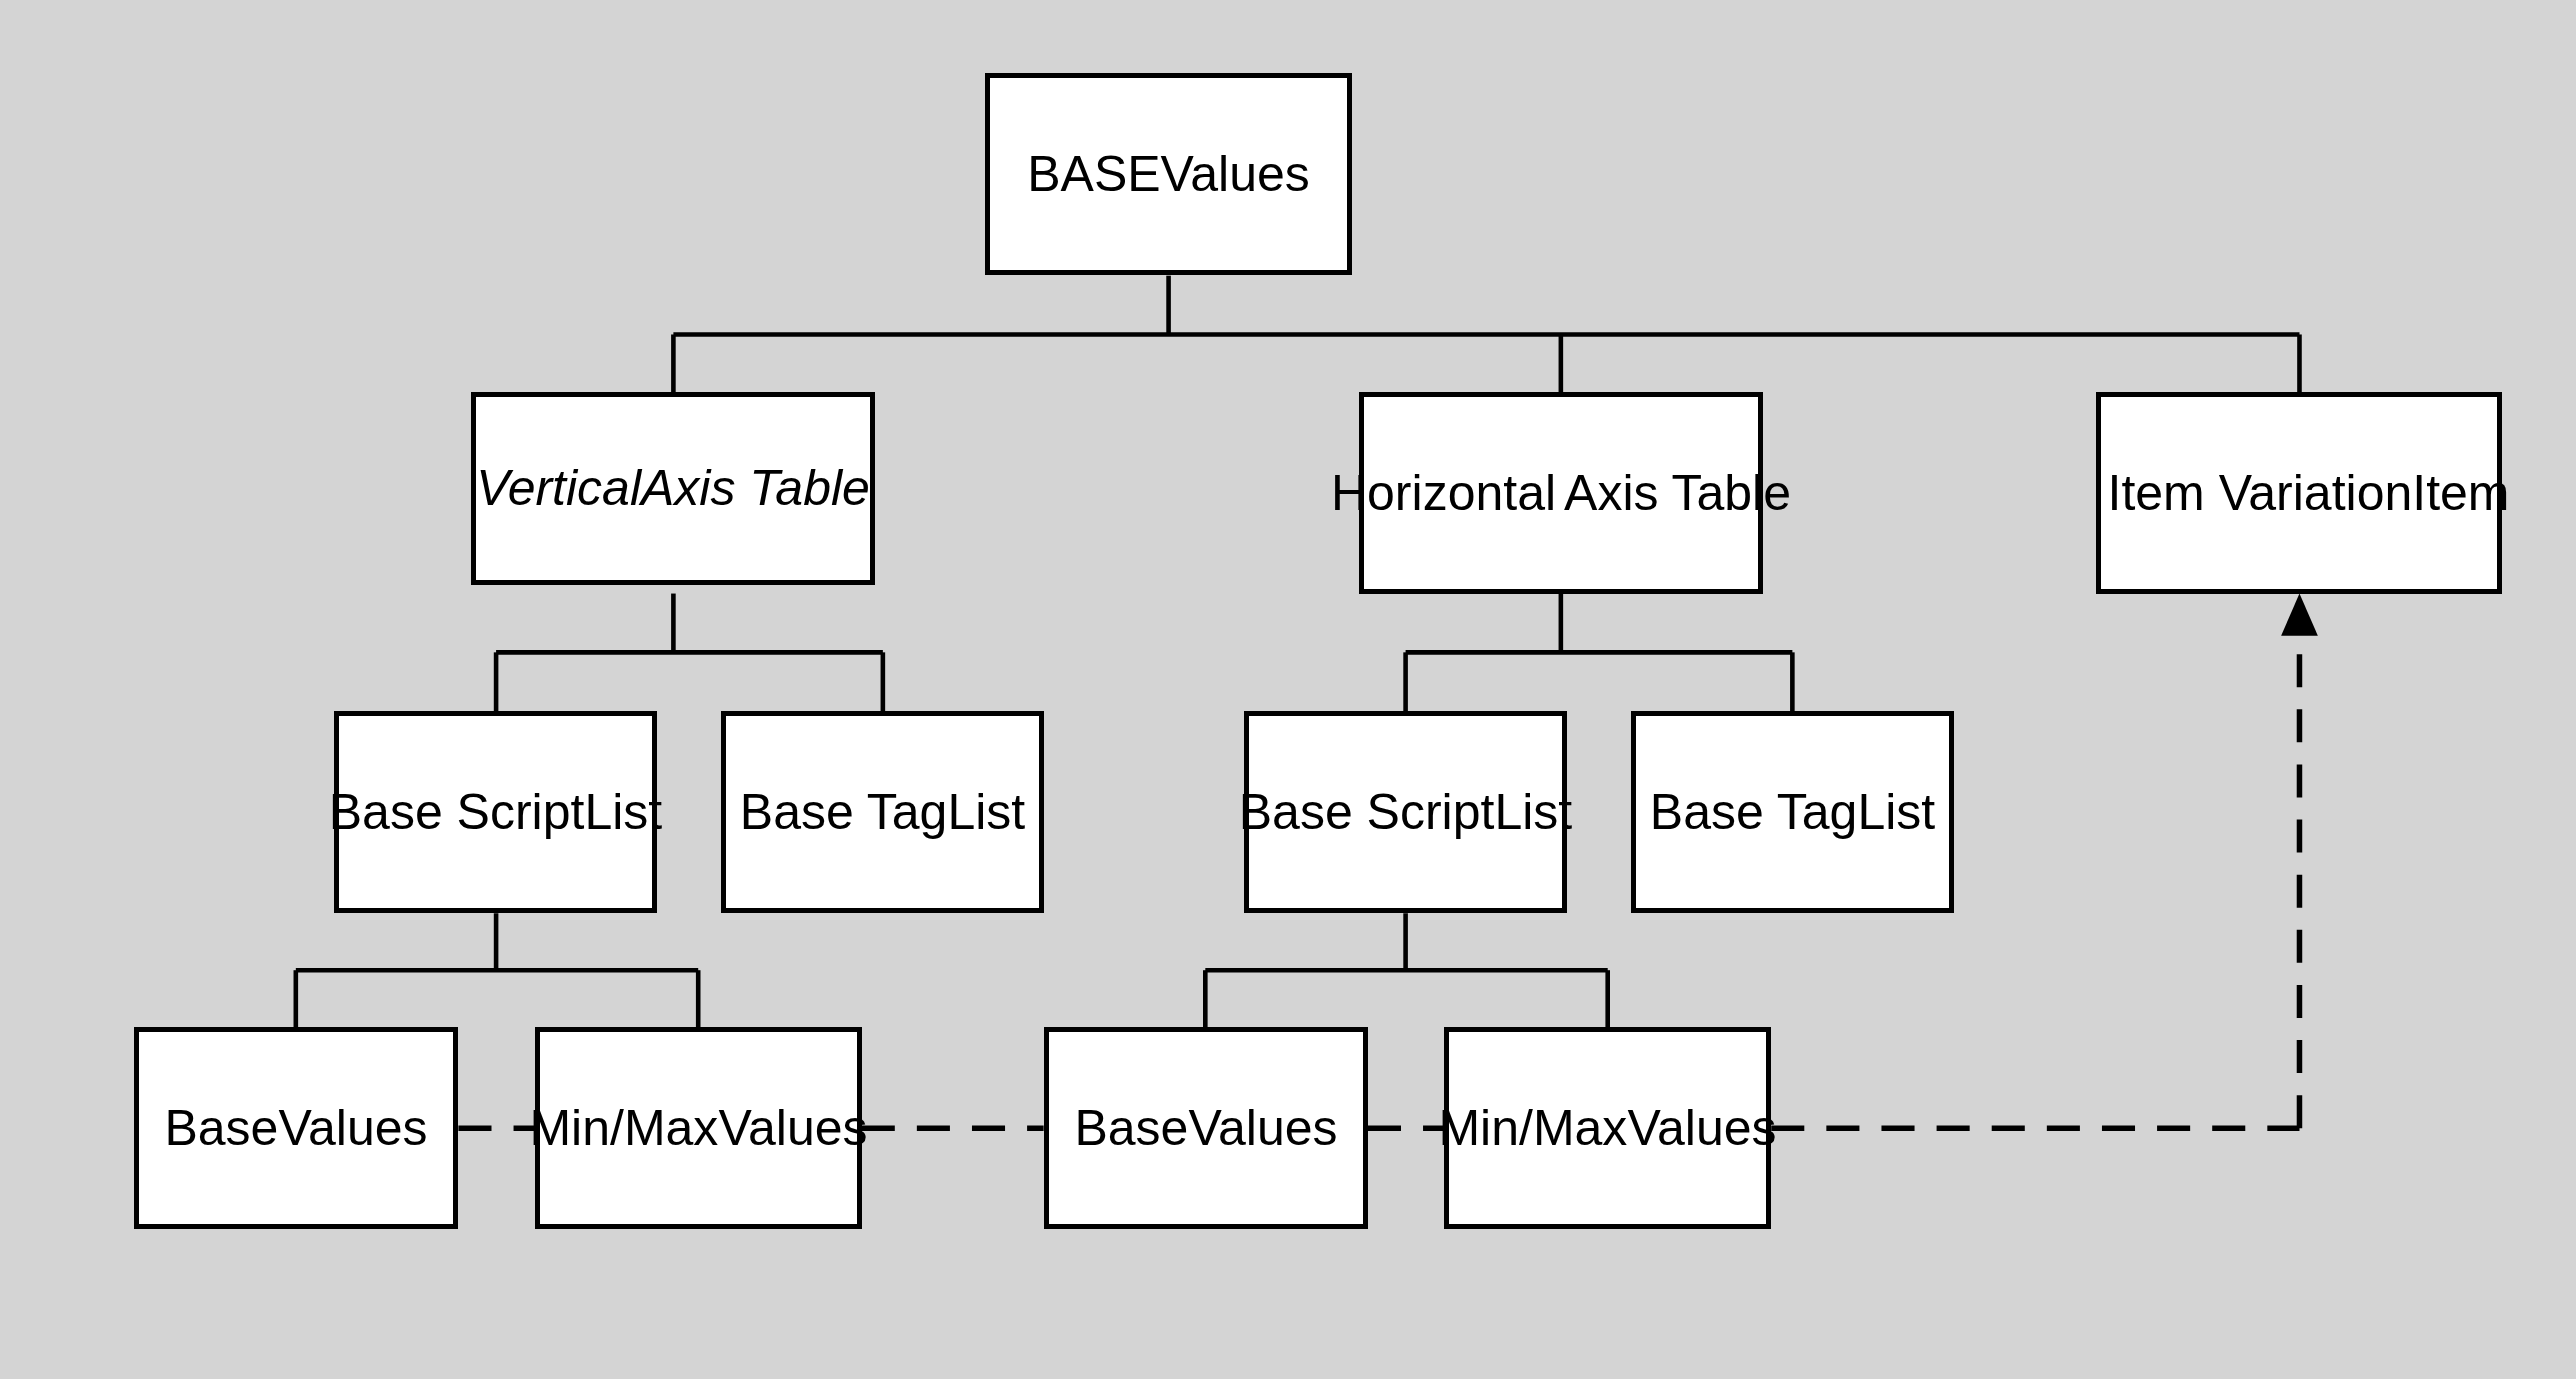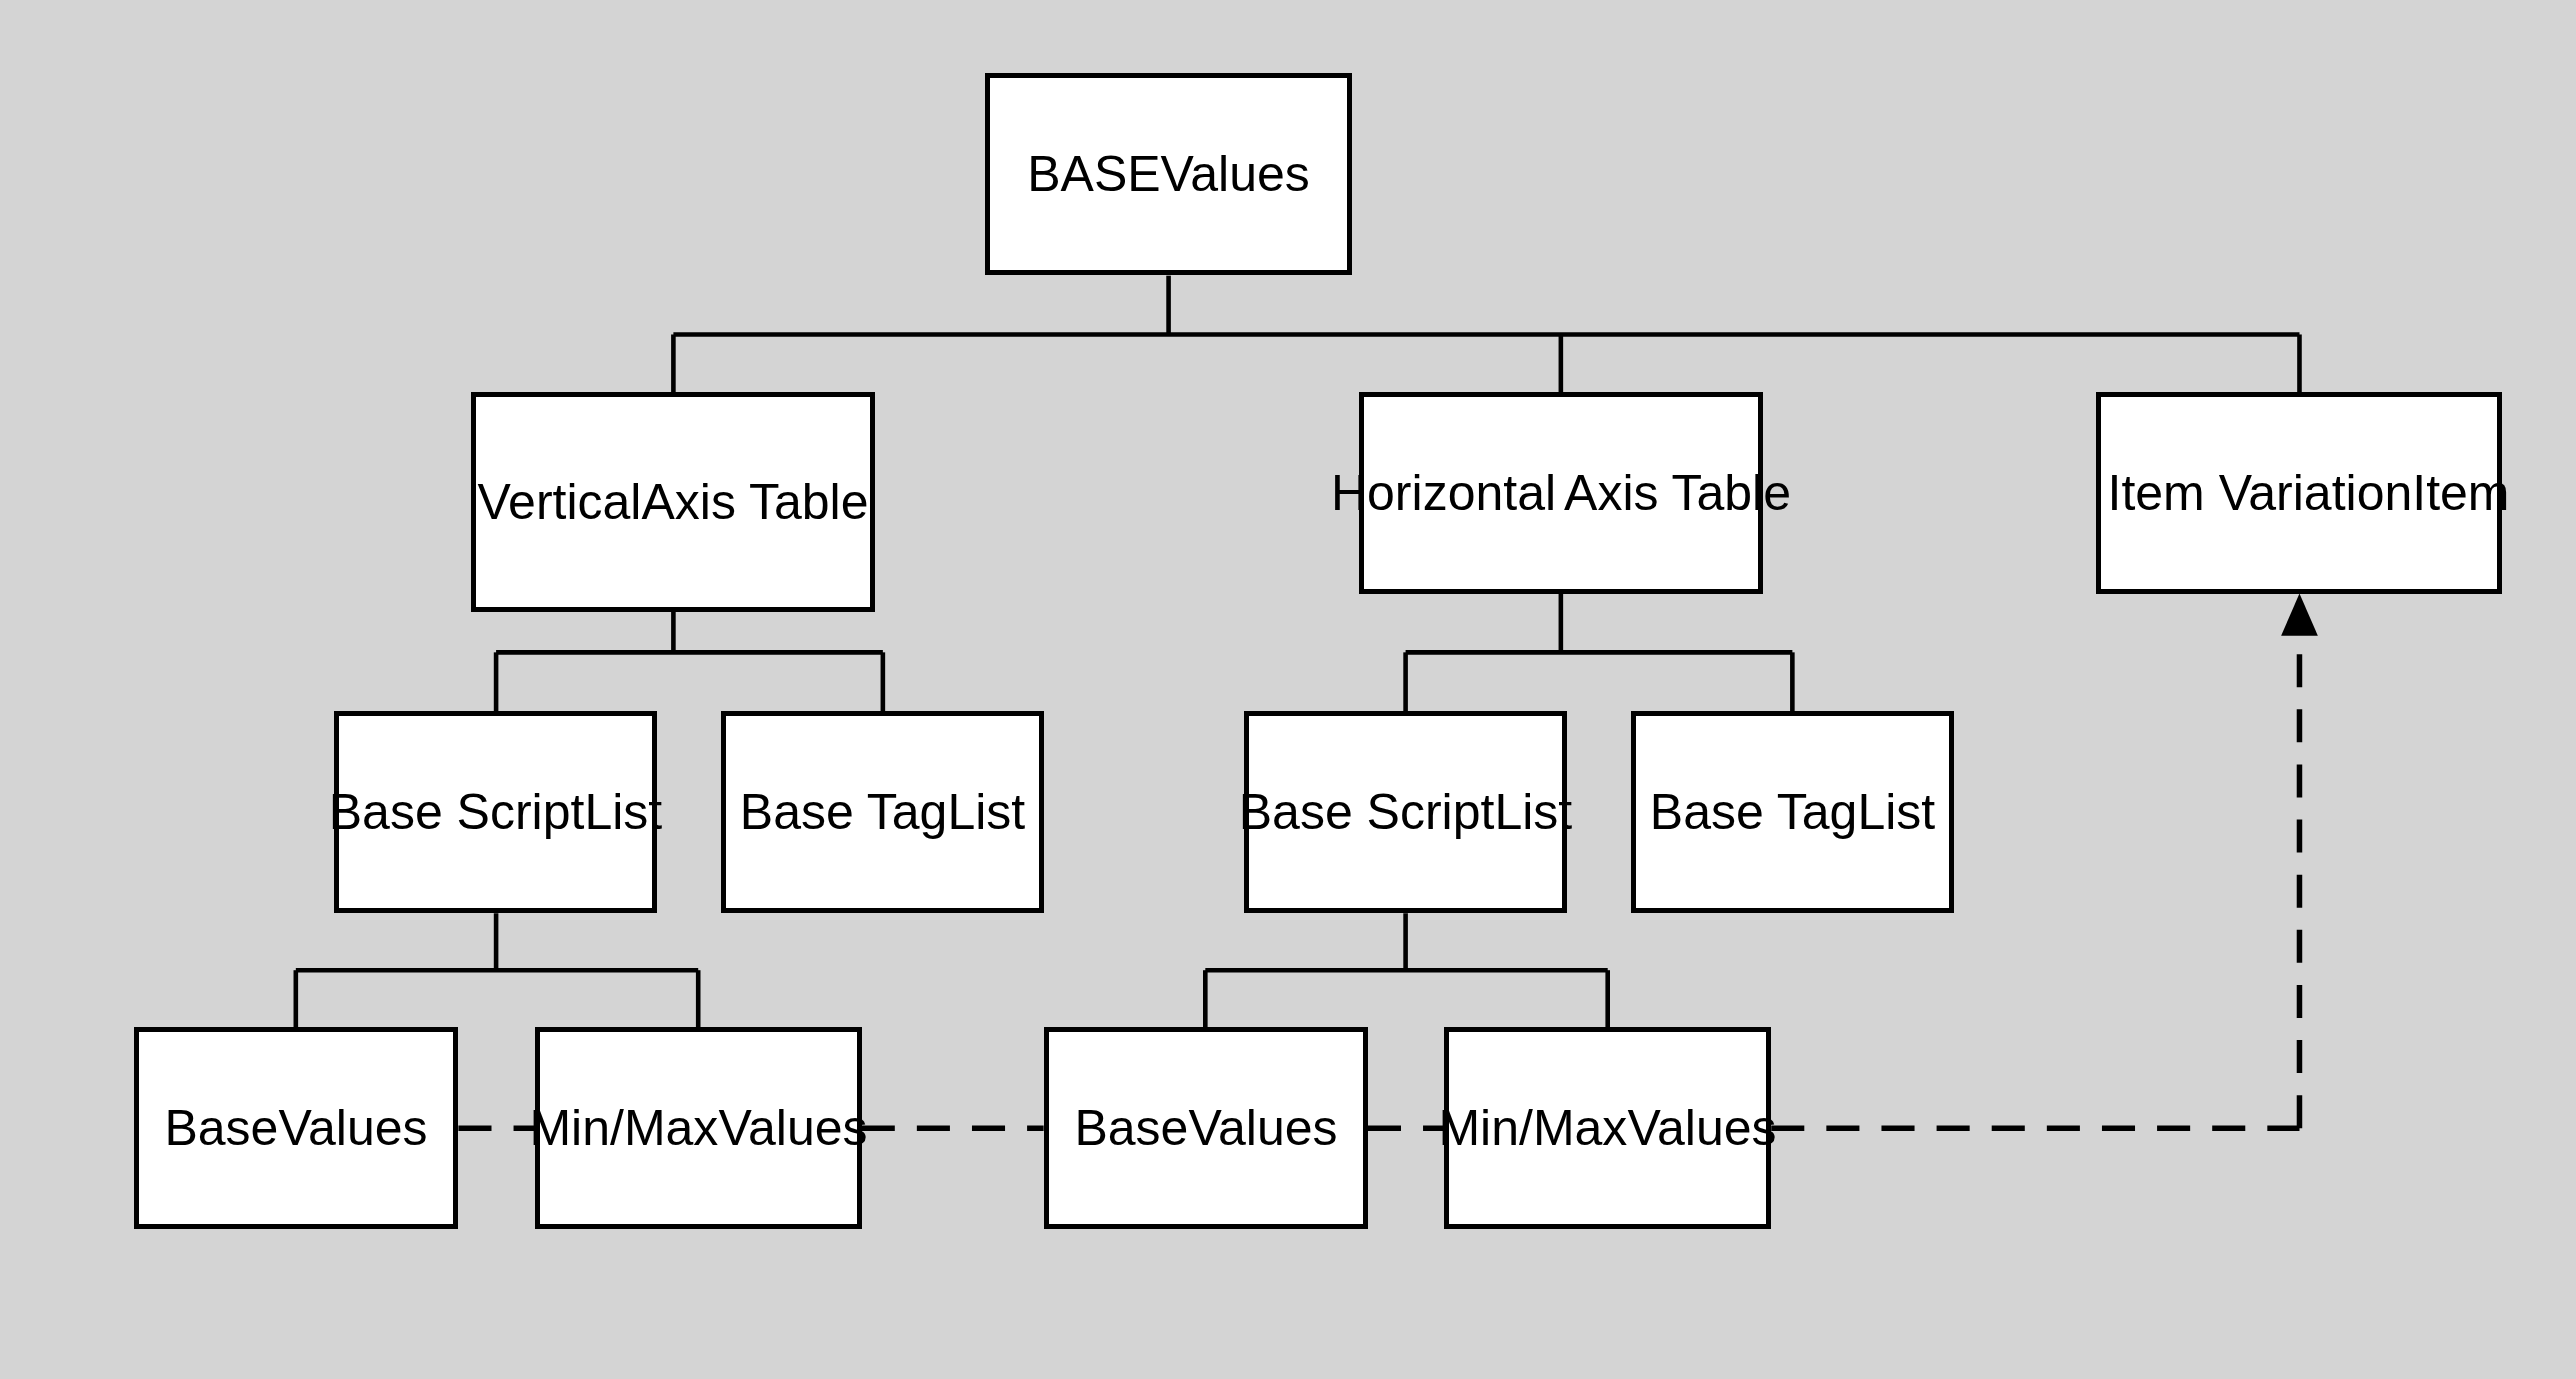--- a/index.html
+++ b/index.html
@@ -81,21 +81,21 @@
     </g>
 
     <polygon points="2503,646 2483,692 2523,692" fill="#000000"></polygon>
   </svg>
 
   <div class="node" style="left:985px; top:73px; width:367px; height:202px;">
     <span>BASE</span>
     <span>Values</span>
   </div>
 
-  <div class="node" style="left:471px; top:392px; width:404px; height:220px;">
+  <div class="node" style="left:471px; top:392px; width:404px; height:193px;font-style:italic;">
     <span>Vertical</span>
     <span>Axis Table</span>
   </div>
 
   <div class="node" style="left:1359px; top:392px; width:404px; height:202px;gap:8px;">
     <span>Horizontal</span>
     <span>Axis Table</span>
   </div>
 
   <div class="node" style="left:2096px; top:392px; width:406px; height:202px;padding-left:19px;">

